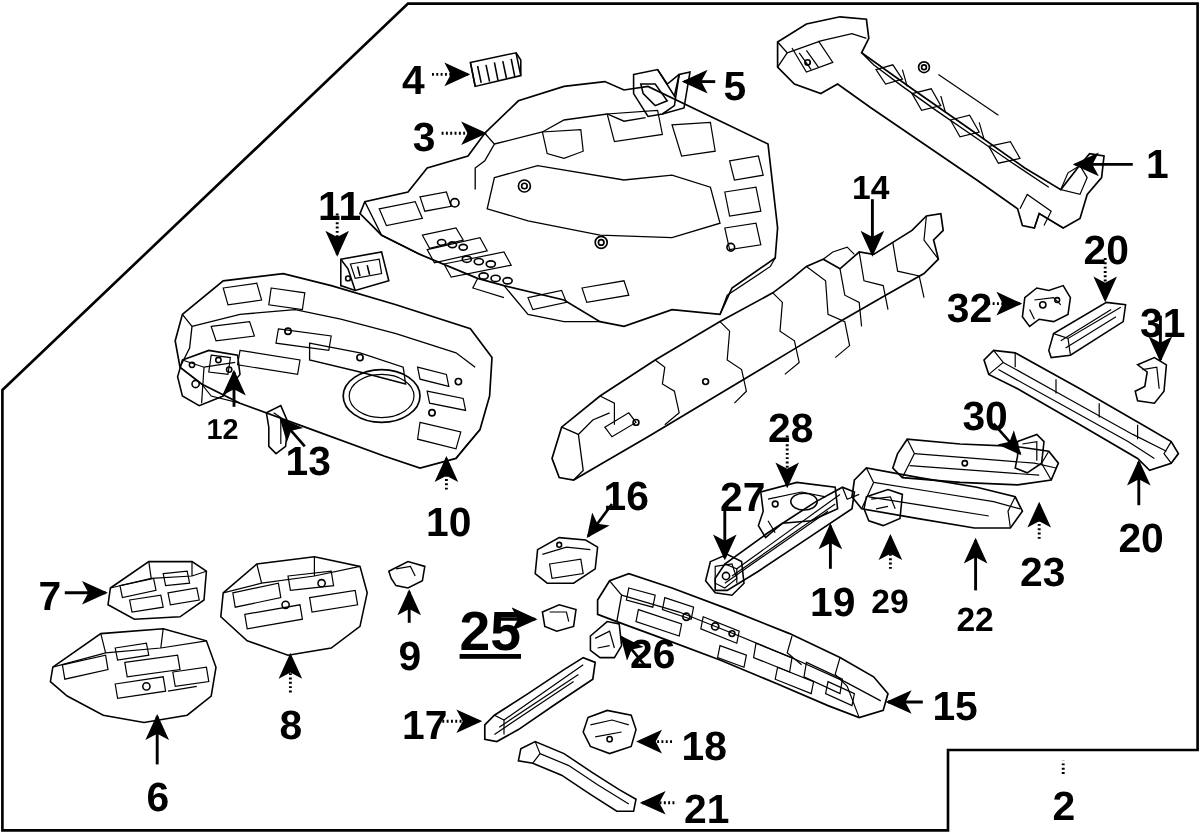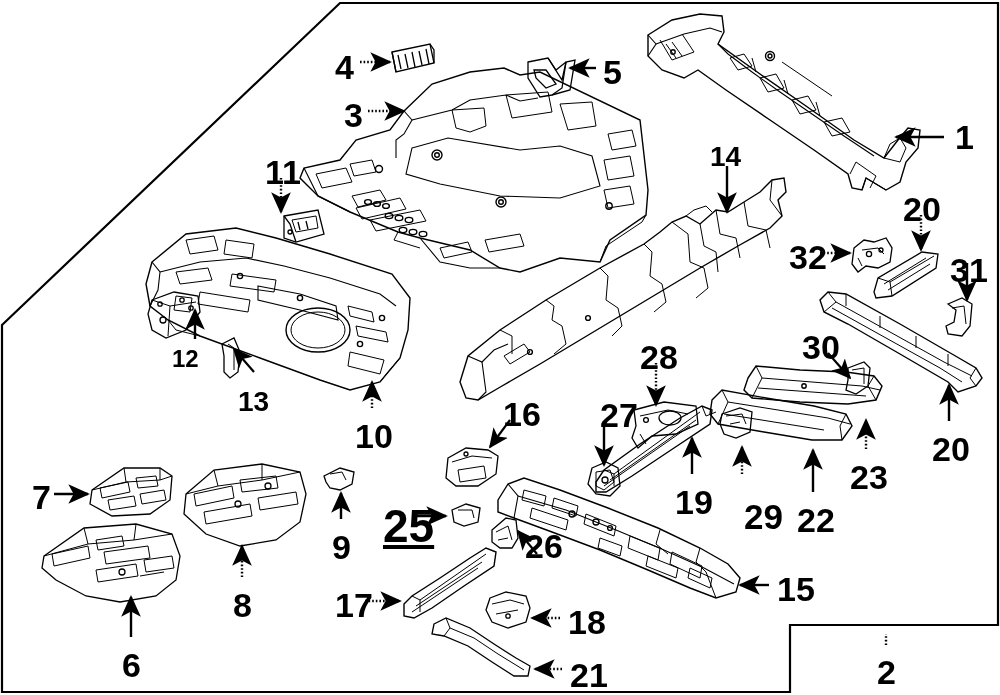--- a/index.html
+++ b/index.html
@@ -458,35 +458,35 @@
       <div class="lbl" style="left: 344px; top: 98px; font-size: 34px;">3</div>
       <div class="lbl" style="left: 335px; top: 50px; font-size: 34px;">4</div>
       <div class="lbl" style="left: 603px; top: 55px; font-size: 34px;">5</div>
       <div class="lbl" style="left: 122px; top: 648px; font-size: 34px;">6</div>
       <div class="lbl" style="left: 32px; top: 480px; font-size: 34px;">7</div>
       <div class="lbl" style="left: 233px; top: 588px; font-size: 34px;">8</div>
       <div class="lbl" style="left: 332px; top: 530px; font-size: 34px;">9</div>
       <div class="lbl" style="left: 355px; top: 419px; font-size: 34px;">10</div>
       <div class="lbl" style="left: 265px; top: 155px; font-size: 34px;">11</div>
       <div class="lbl" style="left: 172px; top: 347px; font-size: 24px;">12</div>
-      <div class="lbl" style="left: 238px; top: 388px; font-size: 28px;">13</div>
+      <div class="lbl" style="left: 238px; top: 368px; font-size: 34px;">13</div>
       <div class="lbl" style="left: 710px; top: 143px; font-size: 28px;">14</div>
       <div class="lbl" style="left: 777px; top: 572px; font-size: 34px;">15</div>
       <div class="lbl" style="left: 503px; top: 397px; font-size: 34px;">16</div>
       <div class="lbl" style="left: 335px; top: 588px; font-size: 34px;">17</div>
       <div class="lbl" style="left: 568px; top: 605px; font-size: 34px;">18</div>
       <div class="lbl" style="left: 675px; top: 485px; font-size: 34px;">19</div>
       <div class="lbl" style="left: 903px; top: 192px; font-size: 34px;">20</div>
       <div class="lbl" style="left: 570px; top: 658px; font-size: 34px;">21</div>
-      <div class="lbl" style="left: 797px; top: 503px; font-size: 34px;">22</div>
+      <div class="lbl" style="left: 797px; top: 503px; font-size: 28px;">22</div>
       <div class="lbl" style="left: 850px; top: 460px; font-size: 34px;">23</div>
       <div class="lbl" style="left: 932px; top: 432px; font-size: 34px;">20</div>
       <div class="lbl" style="left: 383px; top: 503px; font-size: 46px; text-decoration: underline;">25</div>
       <div class="lbl" style="left: 525px; top: 529px; font-size: 34px;">26</div>
       <div class="lbl" style="left: 588px; top: 398px; font-size: 34px; margin-left: 12px;">27</div>
       <div class="lbl" style="left: 640px; top: 340px; font-size: 34px;">28</div>
-      <div class="lbl" style="left: 726px; top: 499px; font-size: 35px; margin-left: 18px;">29</div>
+      <div class="lbl" style="left: 726px; top: 488px; font-size: 28px;">29</div>
       <div class="lbl" style="left: 802px; top: 330px; font-size: 34px;">30</div>
       <div class="lbl" style="left: 950px; top: 240px; font-size: 34px; margin-top: 13px;">31</div>
       <div class="lbl" style="left: 789px; top: 240px; font-size: 34px;">32</div>
     </div>
 
 </div>
 
 </body></html>

